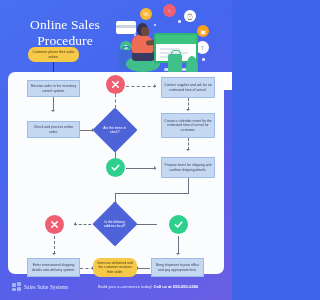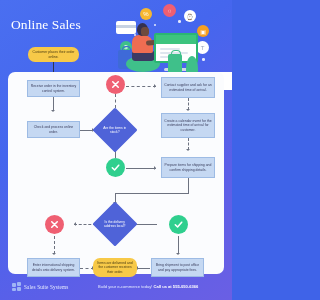--- a/index.html
+++ b/index.html
@@ -10,21 +10,21 @@
     position:relative;
   }
   #poster {
     position:absolute; inset:0;
     background:linear-gradient(145deg,#4a6ff0 0%,#4566ee 35%,#5b5fe8 70%,#6a5fe4 100%);
     overflow:hidden;
   }
   
   .title {
     position:absolute; left:11px; top:17px; width:108px;
-    text-align:left;
+    text-align:center;
     font-family:"Liberation Serif", serif;
     font-size:13.5px; line-height:1.18; color:#ffffff;
     letter-spacing:.1px;
   }
   
   .illo { position:absolute; left:118px; top:4px; width:112px; height:84px; }
   .illo .bub {
     position:absolute; border-radius:50%;
     display:flex; align-items:center; justify-content:center;
     font-size:6px; color:#fff;
@@ -172,20 +172,21 @@
   .cta { position:absolute; left:98px; top:10px; font-size:4.1px; color:#e3e9ff; }
   .cta b { color:#ffffff; }
 </style>
 </head>
 <body>
 
 <div id="poster">
 
   <div class="title">
     <div>Online Sales</div>
+    <div>Procedure</div>
   </div>
 
   <div class="illo">
     <div class="floor"></div>
     <div class="card"></div>
 
     <div class="bub" style="left:22px;top:4px;width:12px;height:12px;background:#f7b731;">%</div>
     <div class="bub" style="left:45px;top:0px;width:13px;height:13px;background:#ef5f72;">◌</div>
     <div class="bub" style="left:66px;top:6px;width:12px;height:12px;background:#ffffff;color:#8d97ad;">⌚</div>
     <div class="bub" style="left:79px;top:21px;width:12px;height:12px;background:#f79f1f;">▣</div>

